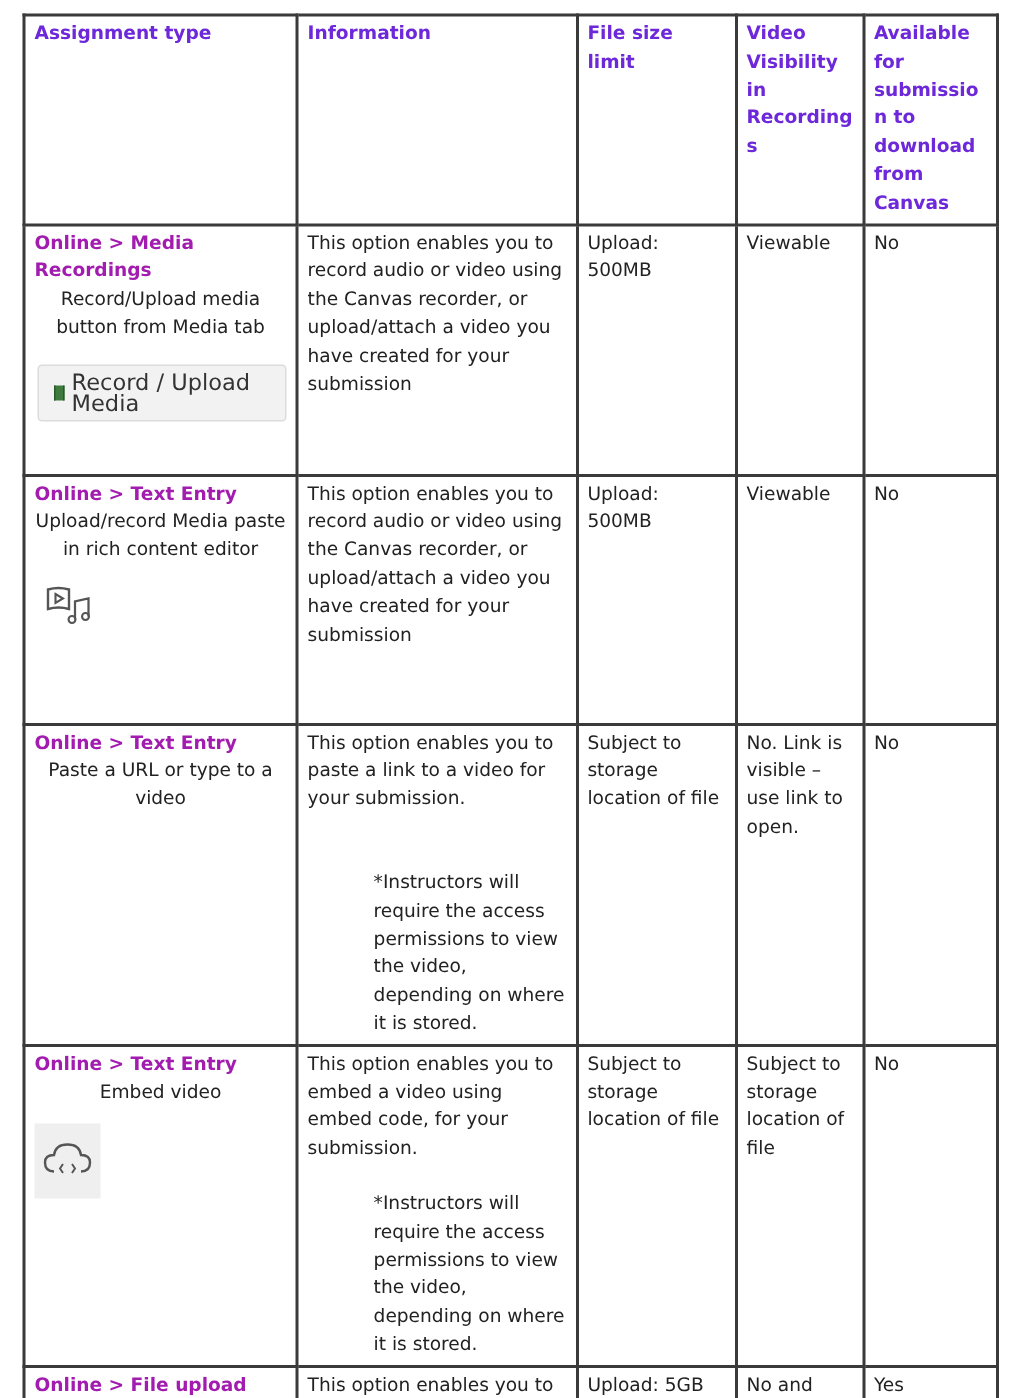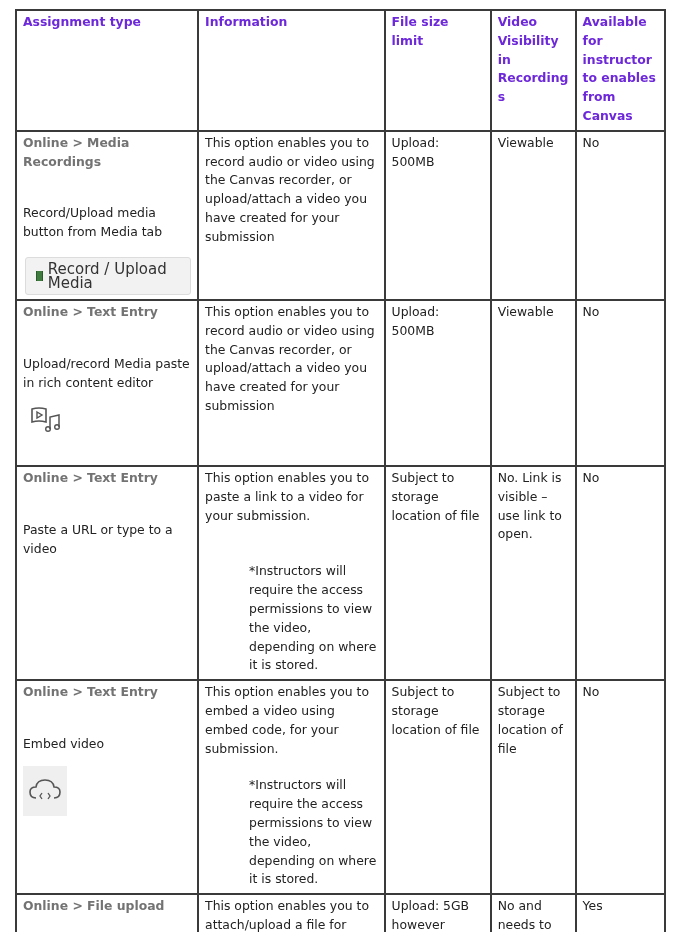--- a/index.html
+++ b/index.html
@@ -24,22 +24,22 @@
   .col2 { width: 167px; }
   .col3 { width: 95px; }
   .col4 { width: 76px; }
   .col5 { width: 80px; }
   tr.hdr { height: 77px; }
   tr.r1 { height: 167px; }
   tr.r2 { height: 166px; }
   tr.r3 { height: 189px; }
   tr.r4 { height: 190px; }
   tr.r5 { height: 126px; }
-  .type-title { font-weight: bold; color: #737373; display: block; }
-  .type-desc { display: block; margin-top: 33px; }
+  .type-title { font-weight: bold; color: #a21caf; display: block; }
+  .type-desc { display: block; margin-top: 0; text-align: center; }
   .para2 { display: block; margin-top: 18px; margin-left: 44px; }
   .btn-media {
     display: inline-flex; align-items: center; gap: 5px;
     margin-top: 15px; margin-left: 2px;
     background: #f2f2f2; border: 1px solid #dcdcdc; border-radius: 3px;
     padding: 4px 9px 4px 10px;
     font-size: 15px; color: #333; line-height: 14px;
   }
   .film-icon { width: 6px; height: 10px; background: #3f7a3f; display: inline-block;
                border-left: 1px solid #2a5a2a; border-right: 1px solid #2a5a2a; }
@@ -57,21 +57,21 @@
       <col class="col3">
       <col class="col4">
       <col class="col5">
   </colgroup>
   <tbody>
       <tr class="hdr">
     <th>Assignment type</th>
     <th>Information</th>
     <th>File size limit</th>
     <th>Video Visibility in Recordings</th>
-    <th>Available for instructor to enables from Canvas</th>
+    <th>Available for submission to download from Canvas</th>
   </tr>
 
   <tr class="r1">
     <td>
       <span class="type-title">Online &gt; Media Recordings</span>
       <span class="type-desc">Record/Upload media button from Media tab</span>
       <span class="btn-media">
         <span class="film-icon"></span>
         <span>Record / Upload Media</span>
       </span>

